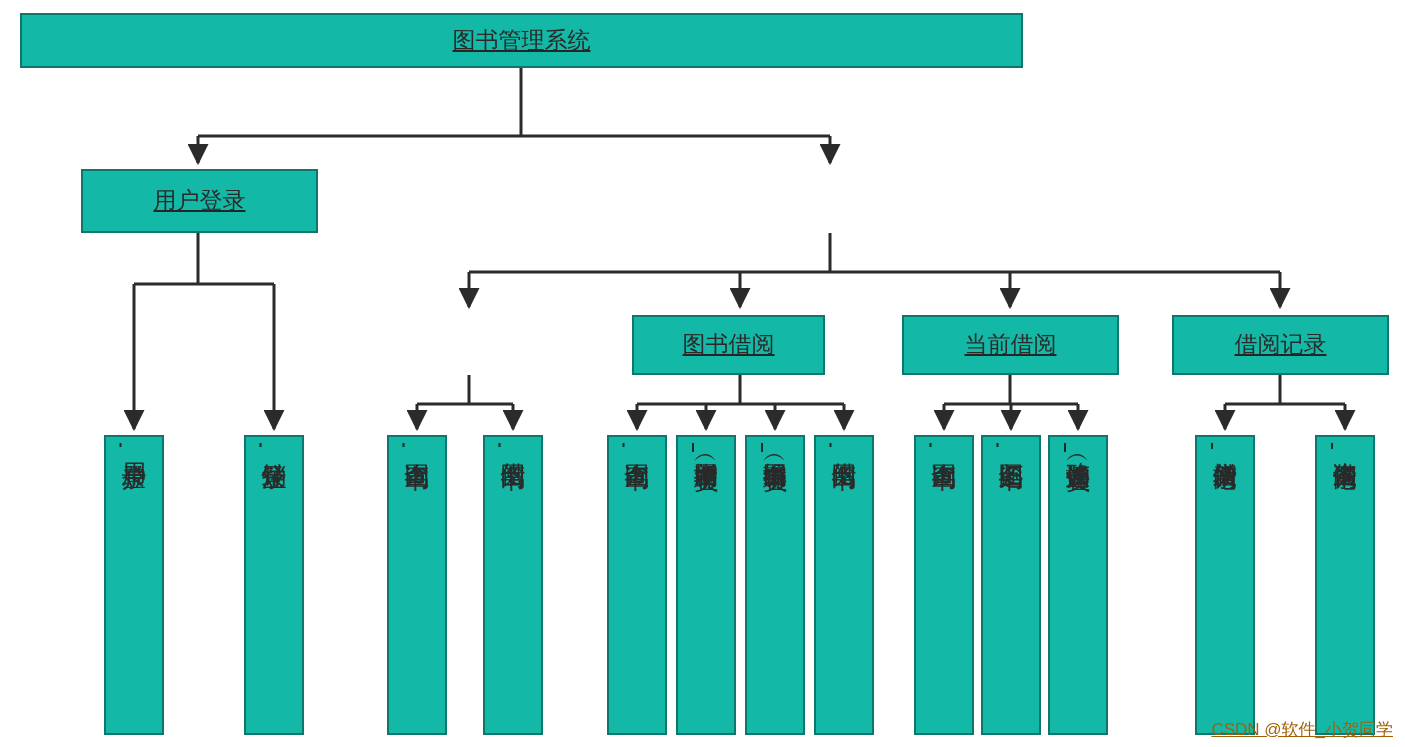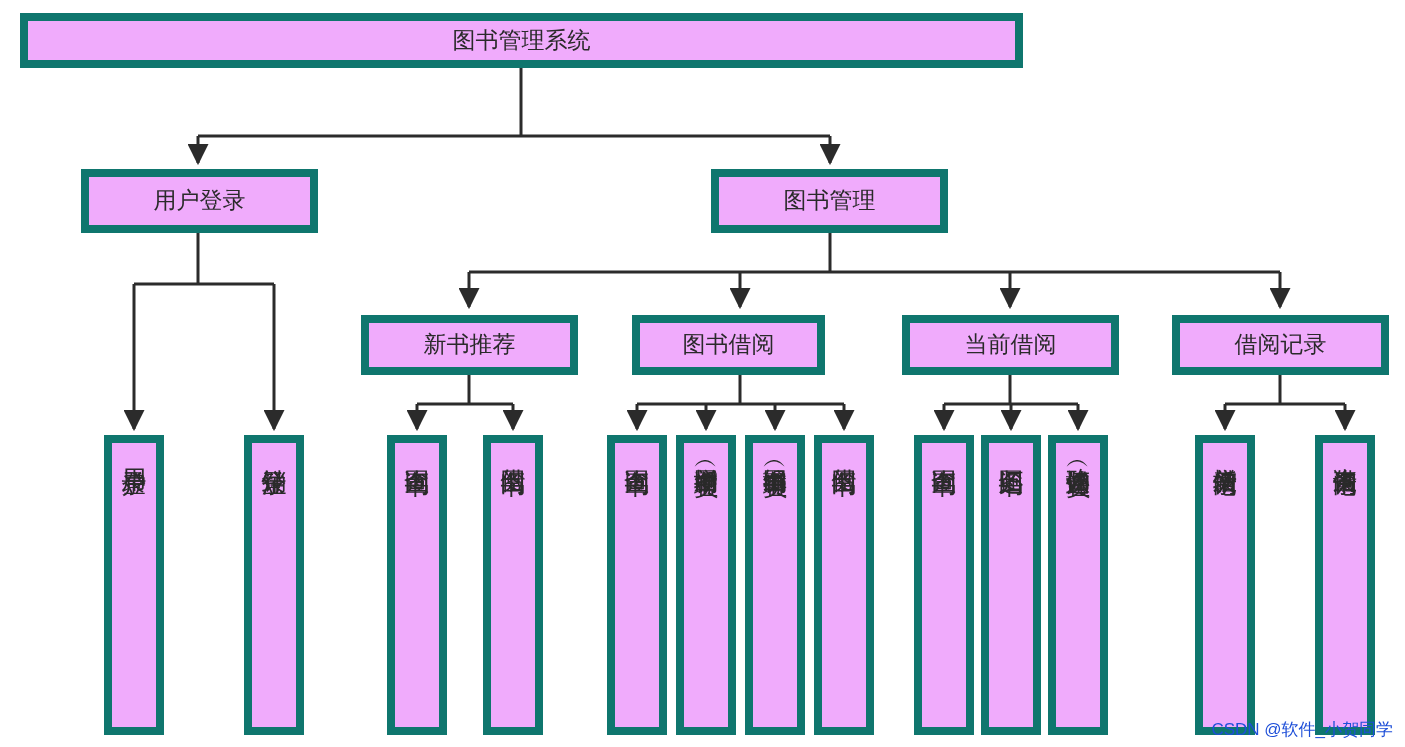--- a/index.html
+++ b/index.html
@@ -21,26 +21,27 @@
     position: absolute;
     left: 0;
     top: 0;
     width: 1405px;
     height: 747px;
     pointer-events: none;
   }
   .node {
     position: absolute;
     box-sizing: border-box;
-    background: #f0abfc;
-    border: 8px solid #0f766e;
+    background: #14b8a6;
+    border: 2px solid #0f766e;
     display: flex;
     align-items: center;
     justify-content: center;
     color: #262626;
+    text-decoration: underline;
   }
   .node .label {
     display: block;
     text-align: center;
     line-height: 1.18;
     color: #2a2a2a;
   }
   .node.horiz .label {
     font-size: 23px;
     white-space: nowrap;
@@ -58,23 +59,24 @@
     white-space: nowrap;
   }
   .node.vert.long .label {
     font-size: 24px;
   }
   #watermark {
     position: absolute;
     right: 12px;
     bottom: 6px;
     font-size: 17px;
-    color: #1d4ed8;
+    color: #a16207;
     white-space: nowrap;
     user-select: none;
+    text-decoration: underline;
   }
 </style>
 </head>
 <body>
 
 <div id="diagram-canvas">
 
   <svg id="edge-layer" viewBox="0 0 1405 747" width="1405" height="747" aria-hidden="true">
     <defs>
       <marker id="arrow" viewBox="0 0 10 10" refX="9" refY="5" markerWidth="7" markerHeight="7" orient="auto-start-reverse">
@@ -125,27 +127,21 @@
     </g>
   </svg>
 
   <div class="node horiz" style="left:20px; top:13px; width:1003px; height:55px;">
     <span class="label">图书管理系统</span>
   </div>
 
   <div class="node horiz" style="left:81px; top:169px; width:237px; height:64px;">
     <span class="label">用户登录</span>
   </div>
-  <div class="node horiz" style="left:711px; top:169px; width:237px; height:64px;">
-    <span class="label">图书管理</span>
-  </div>
 
-  <div class="node horiz" style="left:361px; top:315px; width:217px; height:60px;">
-    <span class="label">新书推荐</span>
-  </div>
   <div class="node horiz" style="left:632px; top:315px; width:193px; height:60px;">
     <span class="label">图书借阅</span>
   </div>
   <div class="node horiz" style="left:1172px; top:315px; width:217px; height:60px;">
     <span class="label">借阅记录</span>
   </div>
   <div class="node horiz" style="left:902px; top:315px; width:217px; height:60px;">
     <span class="label">当前借阅</span>
   </div>
 

